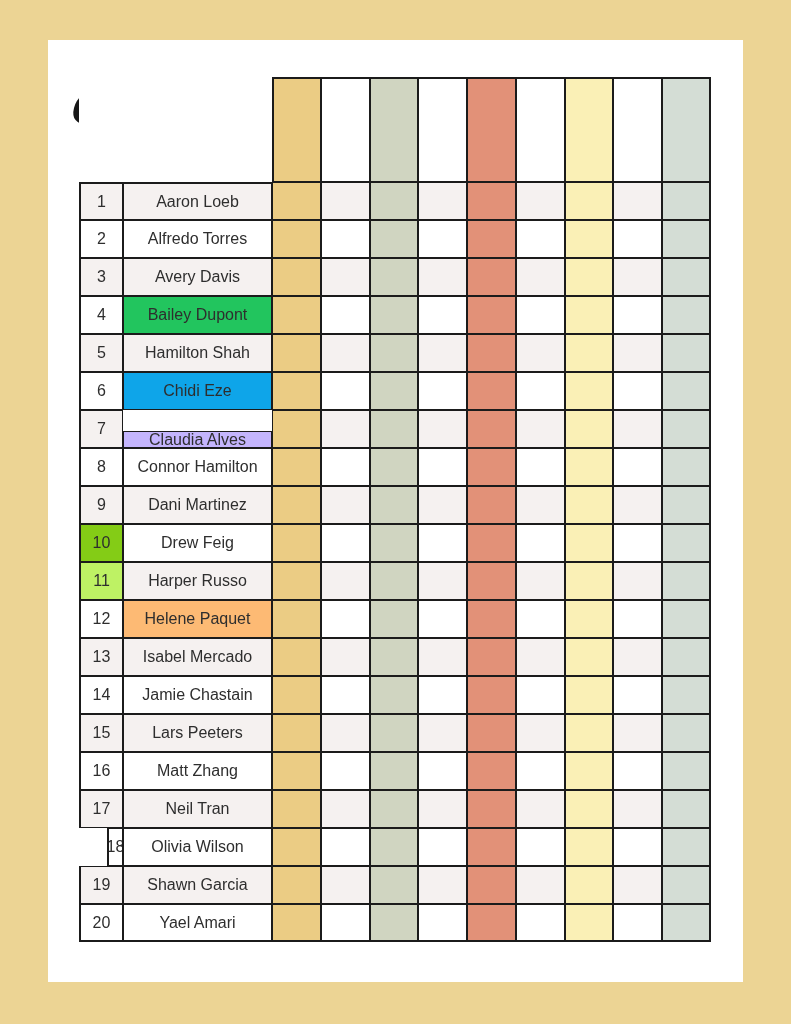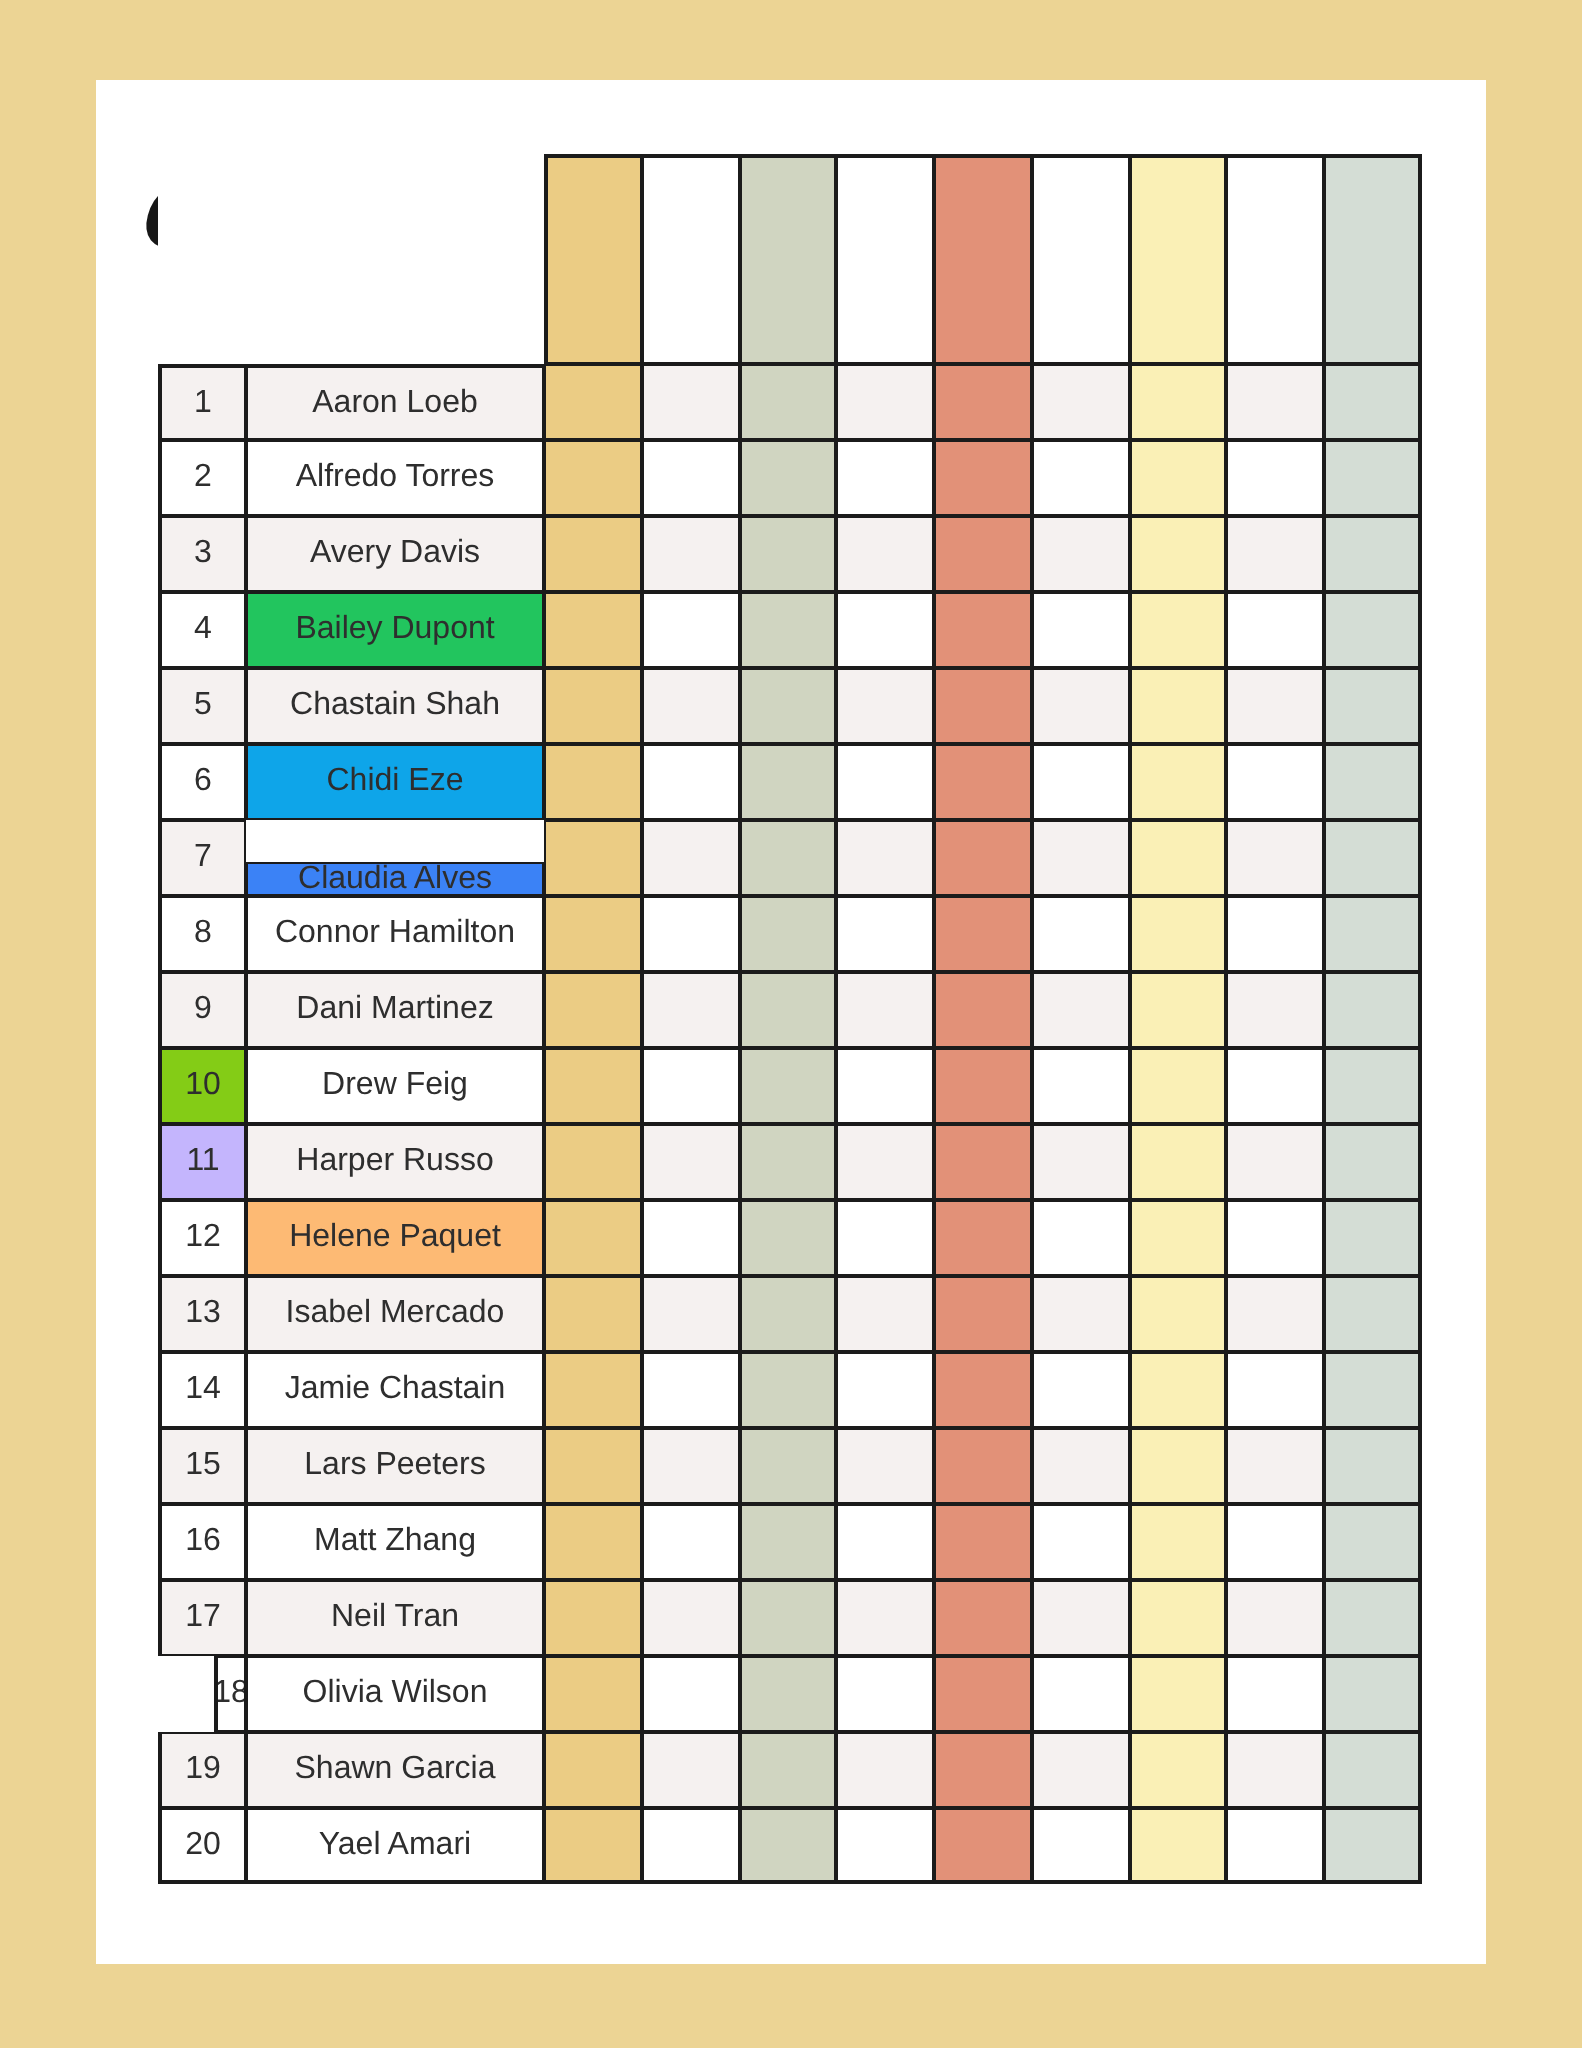--- a/index.html
+++ b/index.html
@@ -107,21 +107,21 @@
       <div class="cell grade" style="background: rgb(235, 204, 132);"></div>
       <div class="cell grade" style="background: rgb(255, 255, 255);"></div>
       <div class="cell grade" style="background: rgb(208, 213, 193);"></div>
       <div class="cell grade" style="background: rgb(255, 255, 255);"></div>
       <div class="cell grade" style="background: rgb(226, 145, 120);"></div>
       <div class="cell grade" style="background: rgb(255, 255, 255);"></div>
       <div class="cell grade" style="background: rgb(250, 240, 182);"></div>
       <div class="cell grade" style="background: rgb(255, 255, 255);"></div>
       <div class="cell grade br2" style="background: rgb(212, 221, 213);"></div>
       <div class="cell num bl2" style="background: rgb(245, 241, 240);">5</div>
-      <div class="cell name" style="background: rgb(245, 241, 240);">Chastain Shah</div>
+      <div class="cell name" style="background: rgb(245, 241, 240);">Hamilton Shah</div>
       <div class="cell grade" style="background: rgb(235, 204, 132);"></div>
       <div class="cell grade" style="background: rgb(245, 241, 240);"></div>
       <div class="cell grade" style="background: rgb(208, 213, 193);"></div>
       <div class="cell grade" style="background: rgb(245, 241, 240);"></div>
       <div class="cell grade" style="background: rgb(226, 145, 120);"></div>
       <div class="cell grade" style="background: rgb(245, 241, 240);"></div>
       <div class="cell grade" style="background: rgb(250, 240, 182);"></div>
       <div class="cell grade" style="background: rgb(245, 241, 240);"></div>
       <div class="cell grade br2" style="background: rgb(212, 221, 213);"></div>
       <div class="cell num bl2" style="background: rgb(255, 255, 255);">6</div>
@@ -129,21 +129,21 @@
       <div class="cell grade" style="background: rgb(235, 204, 132);"></div>
       <div class="cell grade" style="background: rgb(255, 255, 255);"></div>
       <div class="cell grade" style="background: rgb(208, 213, 193);"></div>
       <div class="cell grade" style="background: rgb(255, 255, 255);"></div>
       <div class="cell grade" style="background: rgb(226, 145, 120);"></div>
       <div class="cell grade" style="background: rgb(255, 255, 255);"></div>
       <div class="cell grade" style="background: rgb(250, 240, 182);"></div>
       <div class="cell grade" style="background: rgb(255, 255, 255);"></div>
       <div class="cell grade br2" style="background: rgb(212, 221, 213);"></div>
       <div class="cell num bl2" style="background: rgb(245, 241, 240);">7</div>
-      <div class="cell name" style="background: #3b82f6; margin-top: 21px;">Claudia Alves</div>
+      <div class="cell name" style="background: #c4b5fd; margin-top: 21px;">Claudia Alves</div>
       <div class="cell grade" style="background: rgb(235, 204, 132);"></div>
       <div class="cell grade" style="background: rgb(245, 241, 240);"></div>
       <div class="cell grade" style="background: rgb(208, 213, 193);"></div>
       <div class="cell grade" style="background: rgb(245, 241, 240);"></div>
       <div class="cell grade" style="background: rgb(226, 145, 120);"></div>
       <div class="cell grade" style="background: rgb(245, 241, 240);"></div>
       <div class="cell grade" style="background: rgb(250, 240, 182);"></div>
       <div class="cell grade" style="background: rgb(245, 241, 240);"></div>
       <div class="cell grade br2" style="background: rgb(212, 221, 213);"></div>
       <div class="cell num bl2" style="background: rgb(255, 255, 255);">8</div>
@@ -172,21 +172,21 @@
       <div class="cell name" style="background: rgb(255, 255, 255);">Drew Feig</div>
       <div class="cell grade" style="background: rgb(235, 204, 132);"></div>
       <div class="cell grade" style="background: rgb(255, 255, 255);"></div>
       <div class="cell grade" style="background: rgb(208, 213, 193);"></div>
       <div class="cell grade" style="background: rgb(255, 255, 255);"></div>
       <div class="cell grade" style="background: rgb(226, 145, 120);"></div>
       <div class="cell grade" style="background: rgb(255, 255, 255);"></div>
       <div class="cell grade" style="background: rgb(250, 240, 182);"></div>
       <div class="cell grade" style="background: rgb(255, 255, 255);"></div>
       <div class="cell grade br2" style="background: rgb(212, 221, 213);"></div>
-      <div class="cell num bl2" style="background: #c4b5fd;">11</div>
+      <div class="cell num bl2" style="background: #bef264;">11</div>
       <div class="cell name" style="background: rgb(245, 241, 240);">Harper Russo</div>
       <div class="cell grade" style="background: rgb(235, 204, 132);"></div>
       <div class="cell grade" style="background: rgb(245, 241, 240);"></div>
       <div class="cell grade" style="background: rgb(208, 213, 193);"></div>
       <div class="cell grade" style="background: rgb(245, 241, 240);"></div>
       <div class="cell grade" style="background: rgb(226, 145, 120);"></div>
       <div class="cell grade" style="background: rgb(245, 241, 240);"></div>
       <div class="cell grade" style="background: rgb(250, 240, 182);"></div>
       <div class="cell grade" style="background: rgb(245, 241, 240);"></div>
       <div class="cell grade br2" style="background: rgb(212, 221, 213);"></div>

